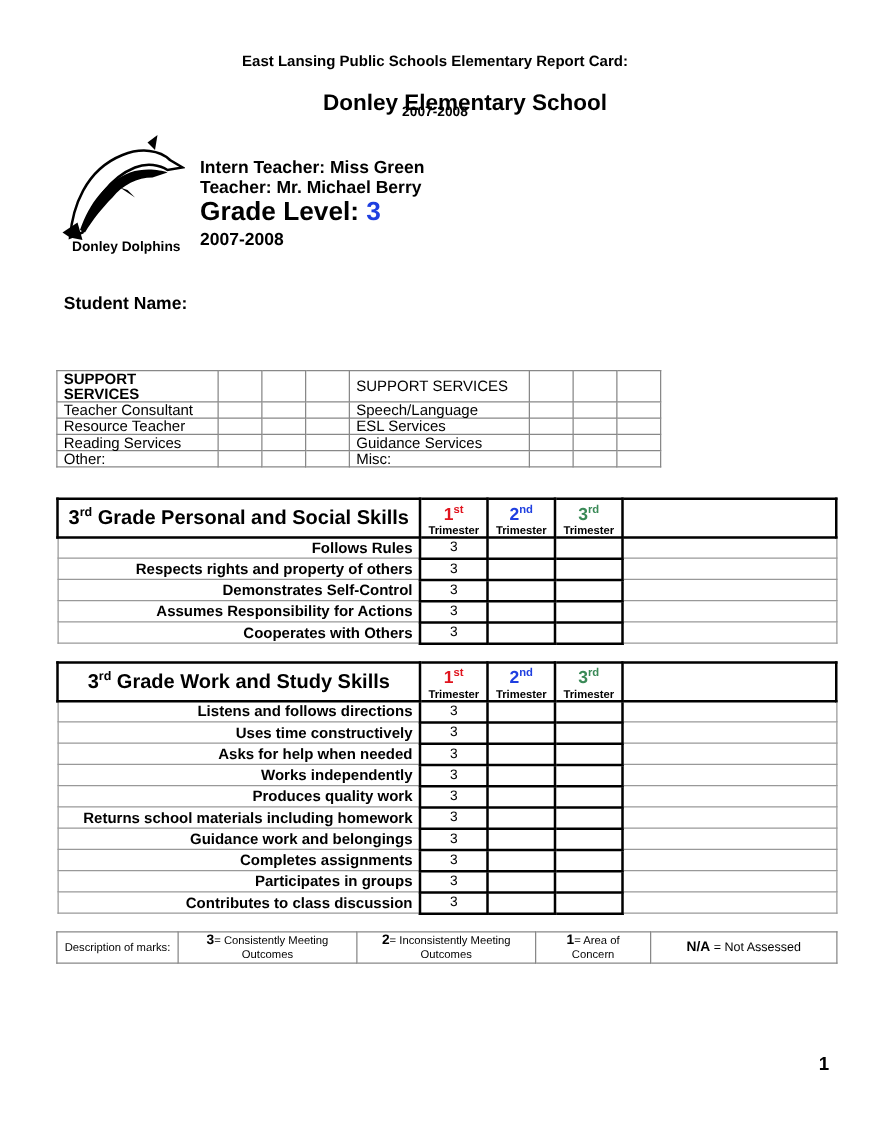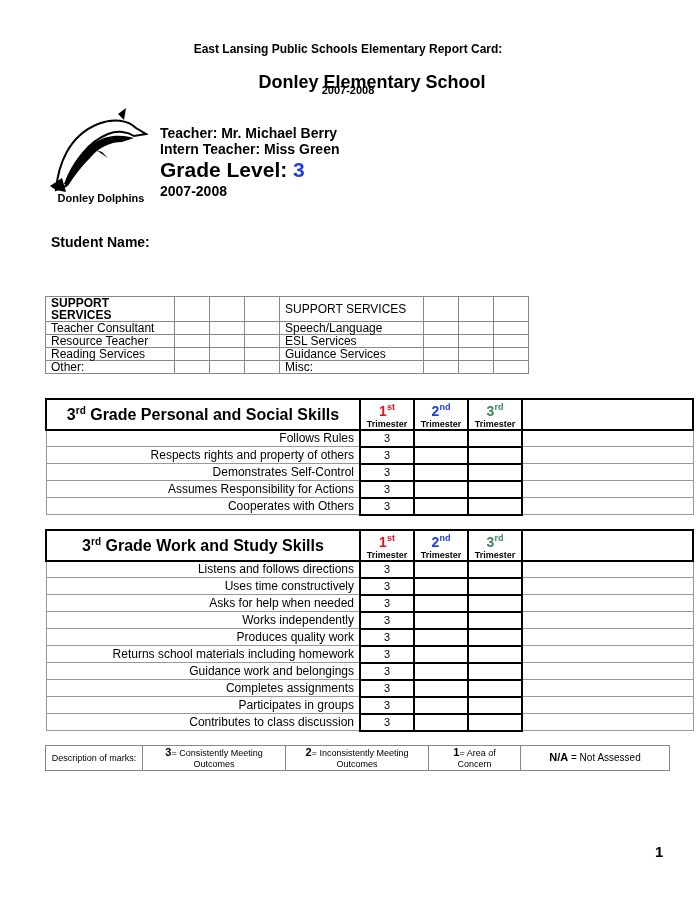--- a/index.html
+++ b/index.html
@@ -25,28 +25,28 @@
   
   table { border-collapse:collapse; }
   .support { left:45px; top:296px; font-size:12px; }
   .support td { border:1px solid #888; height:12px; padding:0 5px; line-height:12px; }
   .support td.bold { font-weight:bold; }
 
   
   .skills { left:45px; font-size:12px; }
   .skills td { padding:0; }
   .skills .hdr td { height:27px; border:2px solid #000; vertical-align:middle; }
-  .skills .hdr .title { font-size:16px; font-weight:bold; text-align:center; width:288px; padding:0 12px; }
+  .skills .hdr .title { font-size:16px; font-weight:bold; text-align:center; width:288px; padding:0 0; }
   .skills .hdr .title sup { font-size:10px; }
   .skills .hdr .tri { width:52px; text-align:center; font-weight:bold; font-size:9px; line-height:10px;margin-top:48px; }
   .skills .hdr .tri .ord { font-size:14px; display:block; line-height:15px; }
   .skills .hdr .tri .ord sup { font-size:9px; }
   .skills .hdr .comment { width:169px; }
   .skills .row td { height:15px; line-height:15px; }
-  .skills .row .label { text-align:right; font-weight:normal; font-size:12px; padding-right:5px;
+  .skills .row .label { text-align:right; font-weight:bold; font-size:12px; padding-right:5px;
                         border-top:1px solid #999; border-bottom:1px solid #999; border-left:1px solid #999; }
   .skills .row .mark { text-align:center; border:2px solid #000; font-size:11px; }
   .skills .row .note { border:1px solid #999; }
   .c1 { color:#e0141e; }
   .c2 { color:#1f3fe0; }
   .c3 { color:#3a8a57; }
 
   
   .legend { left:45px; top:745px; font-size:9px; }
   .legend td { border:1px solid #888; text-align:center; height:24px; padding:0 3px; line-height:11px; vertical-align:middle; }
@@ -66,22 +66,22 @@
     <path d="M70 8 L78 2 L76 14 Z" fill="#000"></path>
     <path d="M8 84 C10 60 20 30 50 18 C65 12 80 14 88 22 L98 28 L86 30 C80 26 70 24 60 28 C40 36 26 56 18 80 Z" fill="#fff" stroke="#000" stroke-width="2"></path>
     <path d="M16 78 C24 56 36 40 56 32 C68 28 80 30 86 32 L74 36 C62 36 50 42 42 52 C34 60 26 70 20 80 Z" fill="#000"></path>
     <path d="M48 44 L60 52 L54 46 Z" fill="#000"></path>
     <path d="M8 84 L2 80 L14 72 L18 86 Z" fill="#000"></path>
   </svg>
 </div>
 <div class="abs logo-caption">Donley Dolphins</div>
 
 <div class="abs teacher-block">
+  <div class="t">Intern Teacher: Miss Green</div>
   <div class="t">Teacher: Mr. Michael Berry</div>
-  <div class="t">Intern Teacher: Miss Green</div>
   <div class="g"><span>Grade Level: </span><span class="num">3</span></div>
   <div class="y">2007-2008</div>
 </div>
 
 <div class="abs student">Student Name:</div>
 
 <table class="abs support">
   <tbody id="support-body">
       <tr>
         <td style="width:118px;" class="bold">SUPPORT SERVICES</td>

